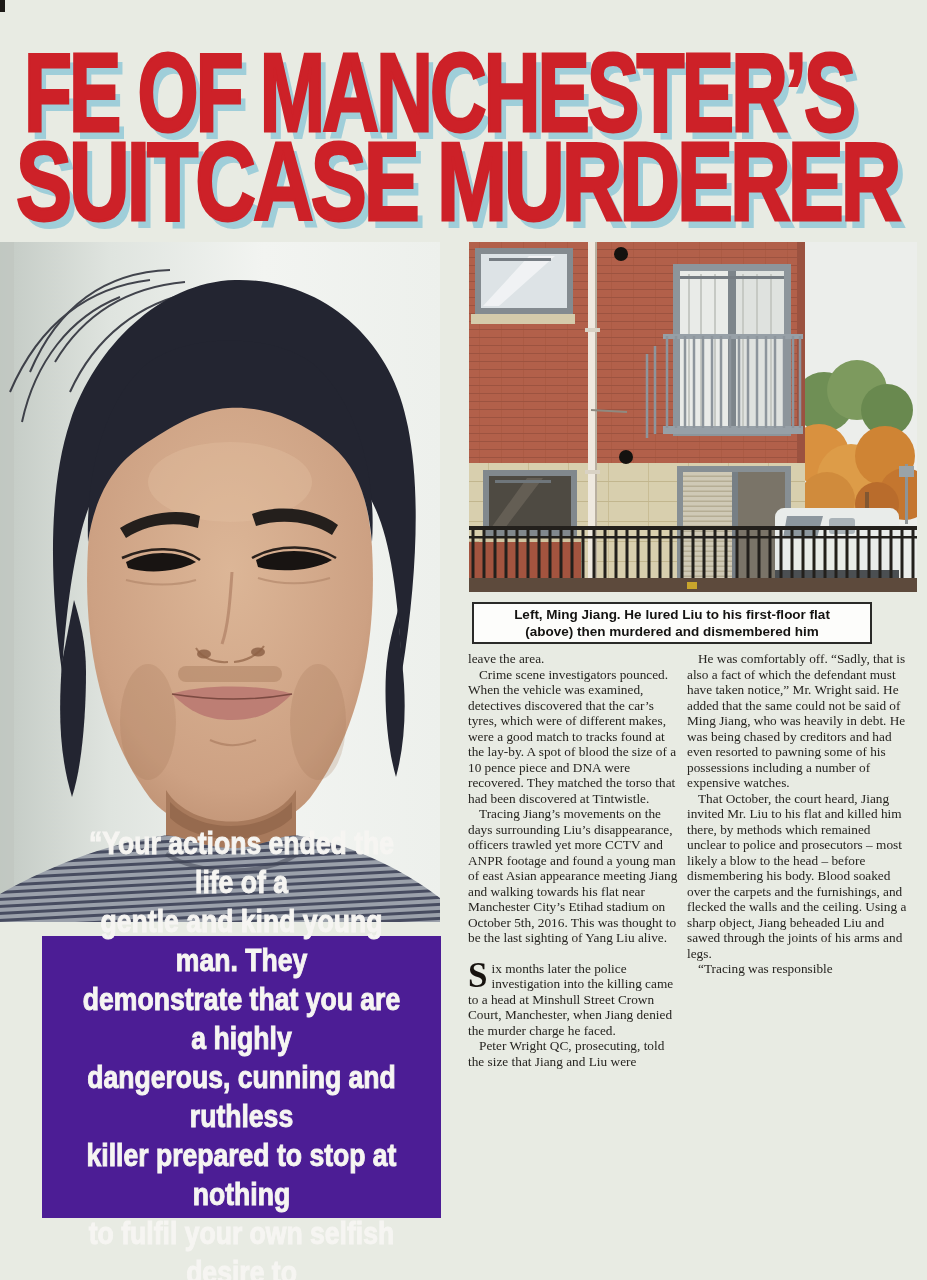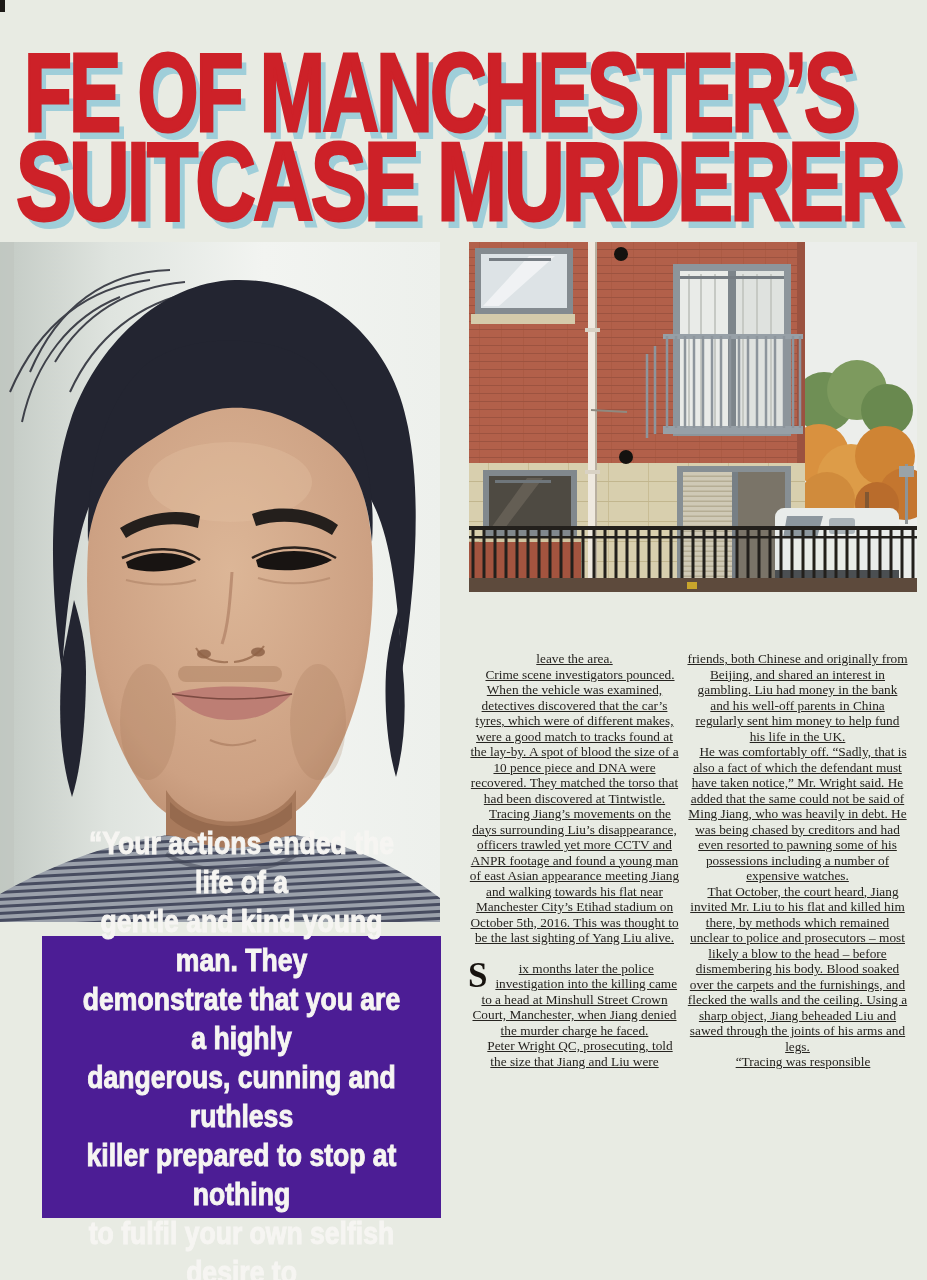--- a/index.html
+++ b/index.html
@@ -39,22 +39,21 @@
   .caption-box span {
     font-family:"Liberation Sans", sans-serif; font-weight:700;
     font-size:13.5px; line-height:17px; color:#141311;
     text-align:center; white-space:pre-line;
   }
 
   
   .col {
     position:absolute; top:651px;
     font-size:13.3px; line-height:15.5px; color:#262420;
-    text-align:center;
-    text-decoration:underline;
+    text-align:left;
   }
   .col-left  { left:468px; width:213px; }
   .col-right { left:687px; width:221px; }
   .body-p.indent { text-indent:11px; }
   .body-p.space-before { margin-top:15px; }
   .drop-cap {
     float:left; font-weight:700; font-size:35px; line-height:27px;
     padding:1px 4px 0 0; color:#17130f;
     font-family:"Liberation Serif", serif;
   }
@@ -328,30 +327,33 @@
         <line x1="422" y1="284" x2="422" y2="338"></line>
           <line x1="433" y1="284" x2="433" y2="338"></line>
         <line x1="444" y1="284" x2="444" y2="338"></line>
       </g>
 
       <rect x="0" y="336" width="448" height="14" fill="#5d4a3c"></rect>
       <rect x="218" y="340" width="10" height="7" fill="#c8a52c"></rect>
     </svg>
   </figure>
 
+  <div class="caption-box">
+    <span>Left, Ming Jiang. He lured Liu to his first-floor flat
+(above) then murdered and dismembered him</span>
+  </div>
 
   <section class="col col-left" id="left-col">
       <p class="body-p">leave the area.</p>
       <p class="body-p indent">Crime scene investigators pounced. When the vehicle was examined, detectives discovered that the car’s tyres, which were of different makes, were a good match to tracks found at the lay-by. A spot of blood the size of a 10 pence piece and DNA were recovered. They matched the torso that had been discovered at Tintwistle.</p>
       <p class="body-p indent">Tracing Jiang’s movements on the days surrounding Liu’s disappearance, officers trawled yet more CCTV and ANPR footage and found a young man of east Asian appearance meeting Jiang and walking towards his flat near Manchester City’s Etihad stadium on October 5th, 2016. This was thought to be the last sighting of Yang Liu alive.</p>
       <p class="body-p space-before"><span class="drop-cap">S</span>ix months later the police investigation into the killing came to a head at Minshull Street Crown Court, Manchester, when Jiang denied the murder charge he faced.</p>
       <p class="body-p indent">Peter Wright QC, prosecuting, told the size that Jiang and Liu were</p>
     </section>
   <section class="col col-right" id="right-col">
-      <p class="body-p">friends, both Chinese and originally from Beijing, and shared an interest in gambling. Liu had money in the bank and his well-off parents in China regularly sent him money to help fund his life in the UK.</p>
       <p class="body-p indent">He was comfortably off. “Sadly, that is also a fact of which the defendant must have taken notice,” Mr. Wright said. He added that the same could not be said of Ming Jiang, who was heavily in debt. He was being chased by creditors and had even resorted to pawning some of his possessions including a number of expensive watches.</p>
       <p class="body-p indent">That October, the court heard, Jiang invited Mr. Liu to his flat and killed him there, by methods which remained unclear to police and prosecutors – most likely a blow to the head – before dismembering his body. Blood soaked over the carpets and the furnishings, and flecked the walls and the ceiling. Using a sharp object, Jiang beheaded Liu and sawed through the joints of his arms and legs.</p>
       <p class="body-p indent">“Tracing was responsible</p>
     </section>
 
   <aside class="pull-quote">
     <span>“Your actions ended the life of a
 gentle and kind young man. They
 demonstrate that you are a highly
 dangerous, cunning and ruthless

